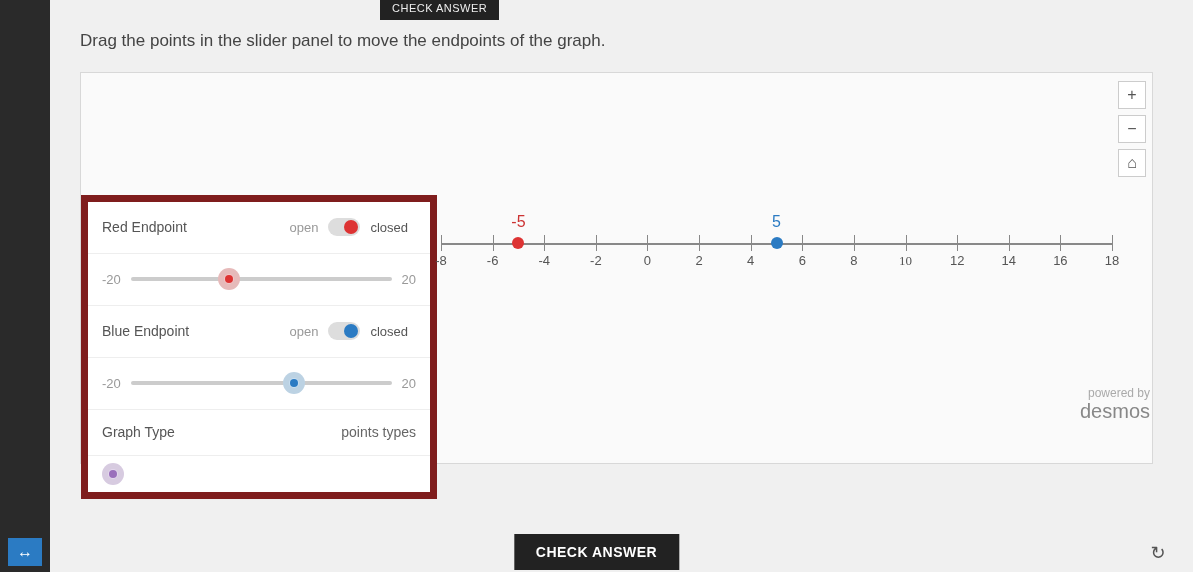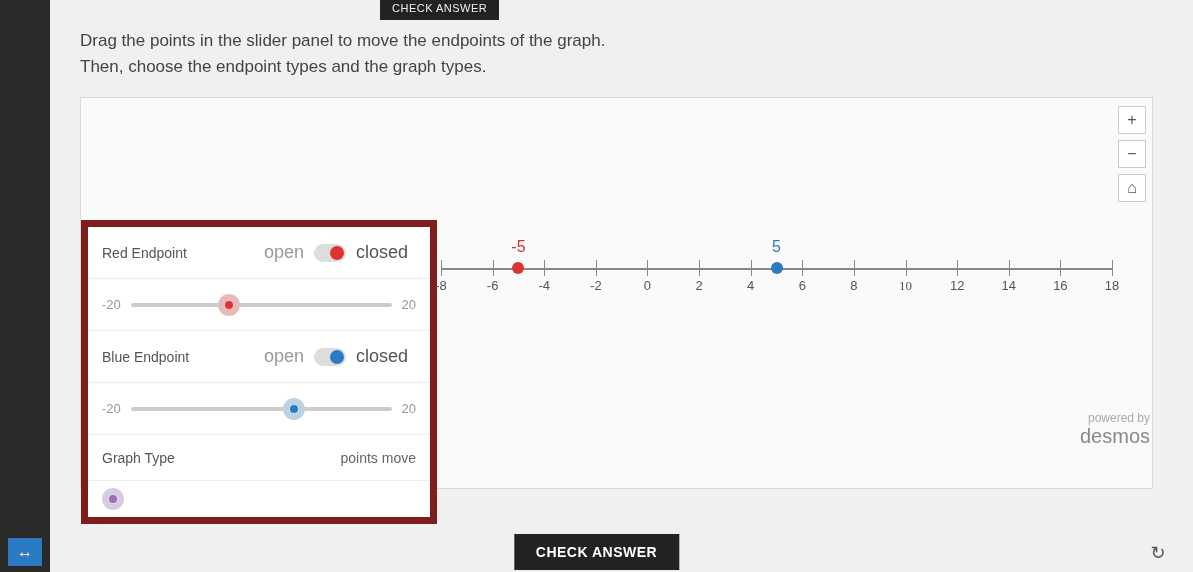--- a/index.html
+++ b/index.html
@@ -20,21 +20,21 @@
   .ticklabel { position: absolute; top: 40px; transform: translateX(-50%); font-size: 13px; color: #555; }
   .point { position: absolute; top: 24px; width: 12px; height: 12px; border-radius: 50%; transform: translateX(-50%); }
   .point-label { position: absolute; top: 0px; transform: translateX(-50%); font-size: 16px; }
   .red { background: #d33; } .redtxt { color:#c33; }
   .blue { background: #2b7bc3; } .bluetxt { color:#2b7bc3; }
   
   .sliders { position: absolute; left: 0; top: 122px; width: 356px; background: #fff; border: 7px solid #7f1d1d; }
   .srow { display:flex; align-items:center; height: 52px; padding: 0 14px; border-bottom: 1px solid #eee; font-size: 14px; color:#555; }
   .srow:last-child { border-bottom: none; }
   .srow .label { flex: 1; }
-  .srow .greyword { color:#999; margin: 0 8px; font-size: 18px; }
+  .srow .greyword { color:#999; margin: 0 8px; font-size: 13px; }
   .toggler { width: 32px; height: 18px; background:#ddd; border-radius:9px; position:relative; margin:0 2px; }
   .toggler .knob { position:absolute; top:2px; width:14px; height:14px; border-radius:50%; }
   .toggler.red .knob { background:#d33; right:2px; }
   .toggler.blue .knob { background:#2b7bc3; right:2px; }
   .slider-track { flex:1; height:4px; background:#ccc; position:relative; margin:0 10px; border-radius:2px; }
   .slider-knob { position:absolute; top:-9px; width:22px; height:22px; border-radius:50%; transform:translateX(-50%); box-shadow:0 0 0 6px rgba(0,0,0,.05) inset; }
   .slider-knob.red { background:#f3c4c4; } .slider-knob.red::after{content:"";position:absolute;inset:7px;border-radius:50%;background:#d33;}
   .slider-knob.blue { background:#c7def0; } .slider-knob.blue::after{content:"";position:absolute;inset:7px;border-radius:50%;background:#2b7bc3;}
   .slider-knob.purple { background:#e3d6ed; } .slider-knob.purple::after{content:"";position:absolute;inset:7px;border-radius:50%;background:#9a6fbb;}
   .endcap { font-size:13px; color:#999; }
@@ -52,21 +52,20 @@
 
 <div class="page">
   <div class="leftbar">
     <div class="arrow-btn">↔</div>
   </div>
 
   <div class="topcheck">CHECK ANSWER</div>
 
   <div class="instructions">
     <div>Drag the points in the slider panel to move the endpoints of the graph.</div>
-    <div>Then, choose the endpoint types and the graph types.</div>
   </div>
 
   <div class="panel">
 
     <div class="zoomcol">
       <div class="zoombtn">+</div>
       <div class="zoombtn">−</div>
       <div class="zoombtn">⌂</div>
     </div>
 
@@ -96,21 +95,21 @@
       </div>
       <div class="srow">
         <span class="endcap">-20</span>
         <div class="slider-track">
           <div class="slider-knob blue" id="blue-knob" style="left: 62.5%;"></div>
         </div>
         <span class="endcap">20</span>
       </div>
       <div class="srow gt-row">
         <span class="label">Graph Type</span>
-        <span class="gt-select">points move</span>
+        <span class="gt-select">points types</span>
       </div>
       <div class="srow" style="height:36px; padding-left:14px;">
         <div class="slider-knob purple" style="position:relative; top:0; transform:none;"></div>
       </div>
     </div>
 
     <div class="numline">
       <div class="axis"></div>
       <div id="ticks-host">
           <div class="tick" style="left: 0%;"></div>

